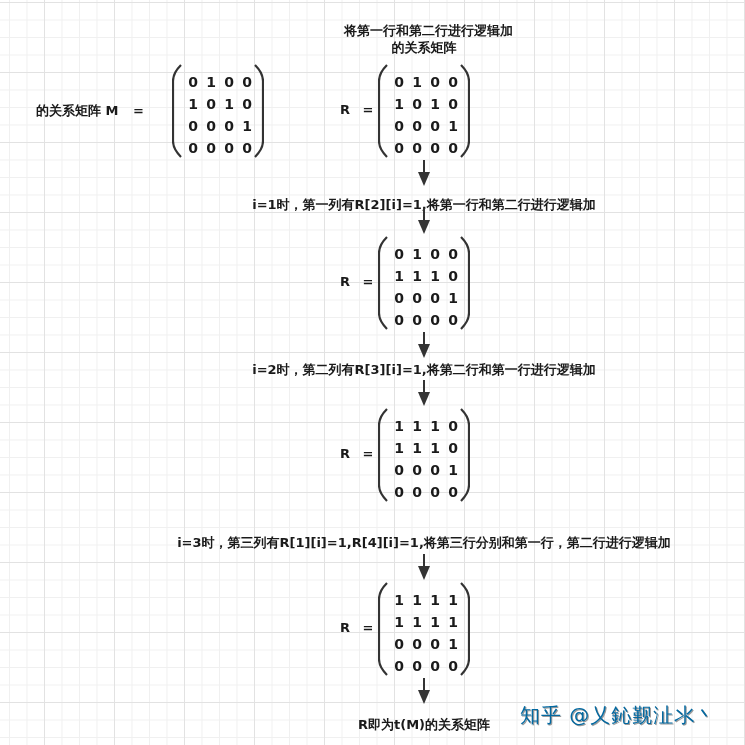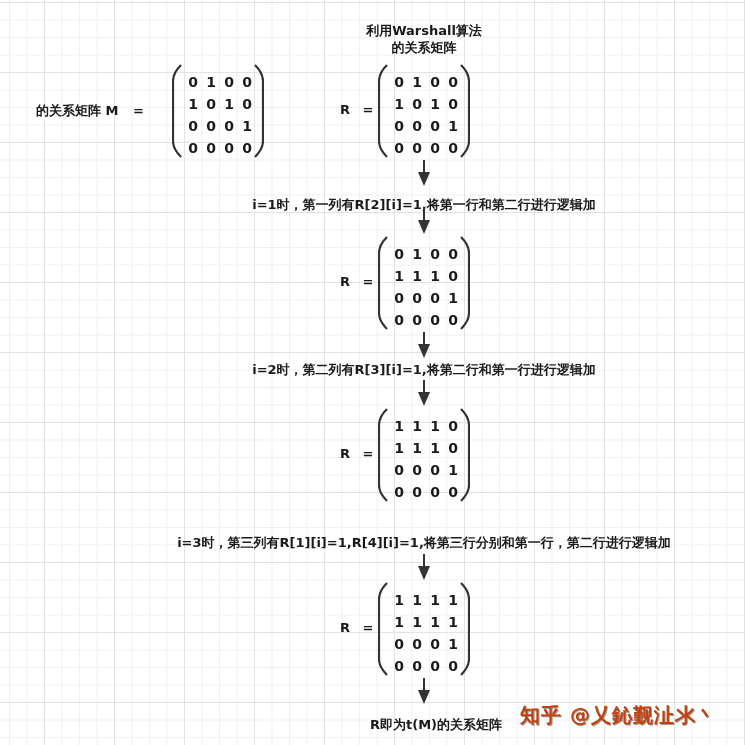--- a/index.html
+++ b/index.html
@@ -18,21 +18,21 @@
   }
   .abs { position: absolute; }
   .label { font-size: 13px; font-weight: bold; white-space: nowrap; }
   .caption { font-size: 13px; font-weight: bold; white-space: nowrap; text-align: center; }
   .matrix { position: absolute; width: 92px; height: 96px; }
   .matrix svg.paren { position: absolute; top: 0; left: 0; }
   .mgrid { position: absolute; left: 12px; top: 8px; width: 72px; display: grid;
            grid-template-columns: repeat(4, 18px); grid-auto-rows: 22px;
            font-size: 14px; font-weight: bold; text-align: center; line-height: 22px; }
   .arrow { position: absolute; width: 12px; }
-  .watermark { font-size: 20px; color: #c2410c; font-weight: bold; white-space: nowrap;
+  .watermark { font-size: 20px; color: #0369a1; font-weight: normal; white-space: nowrap;
                text-shadow: 1px 1px 0 #9a9a9a; letter-spacing: 1px; }
 </style>
 </head>
 <body>
 
 <div class="abs label" style="left:36px; top:102px;">
   <span>的关系矩阵 M</span>
   <span style="margin-left:10px;">=</span>
 </div>
 <div class="matrix" style="left:172px; top:63px;">
@@ -54,21 +54,21 @@
       <span>0</span>
       <span>1</span>
     <span>0</span>
       <span>0</span>
       <span>0</span>
       <span>0</span>
   </div>
 </div>
 
 <div class="abs caption" style="left:344px; top:22px; width:160px; line-height:17px;">
-  <div>利用Warshall算法</div>
+  <div>将第一行和第二行进行逻辑加</div>
   <div>的关系矩阵</div>
 </div>
 
 <div class="abs label" style="left:340px; top:102px;">
   <span>R</span>
   <span style="margin-left:8px;">=</span>
 </div>
 <div class="matrix" style="left:378px; top:63px;">
   <svg class="paren" width="92" height="96">
     <path d="M9 2 Q1 10 1 18 L1 78 Q1 86 9 94" fill="none" stroke="#333" stroke-width="2.2"></path>
@@ -200,15 +200,15 @@
     <span>0</span>
       <span>0</span>
       <span>0</span>
       <span>0</span>
   </div>
 </div>
 <svg class="arrow" style="left:418px; top:678px;" width="12" height="26">
   <line x1="6" y1="0" x2="6" y2="14" stroke="#333" stroke-width="2"></line>
     <polygon points="0,12 12,12 6,26" fill="#333"></polygon>
 </svg>
-<div class="abs caption" style="left:336px; top:716px; width:200px;">R即为t(M)的关系矩阵</div>
+<div class="abs caption" style="left:324px; top:716px; width:200px;">R即为t(M)的关系矩阵</div>
 
 <div class="abs watermark" style="left:520px; top:702px;">知乎 @乂鈊觐沚氺丶</div>
 
 </body></html>

